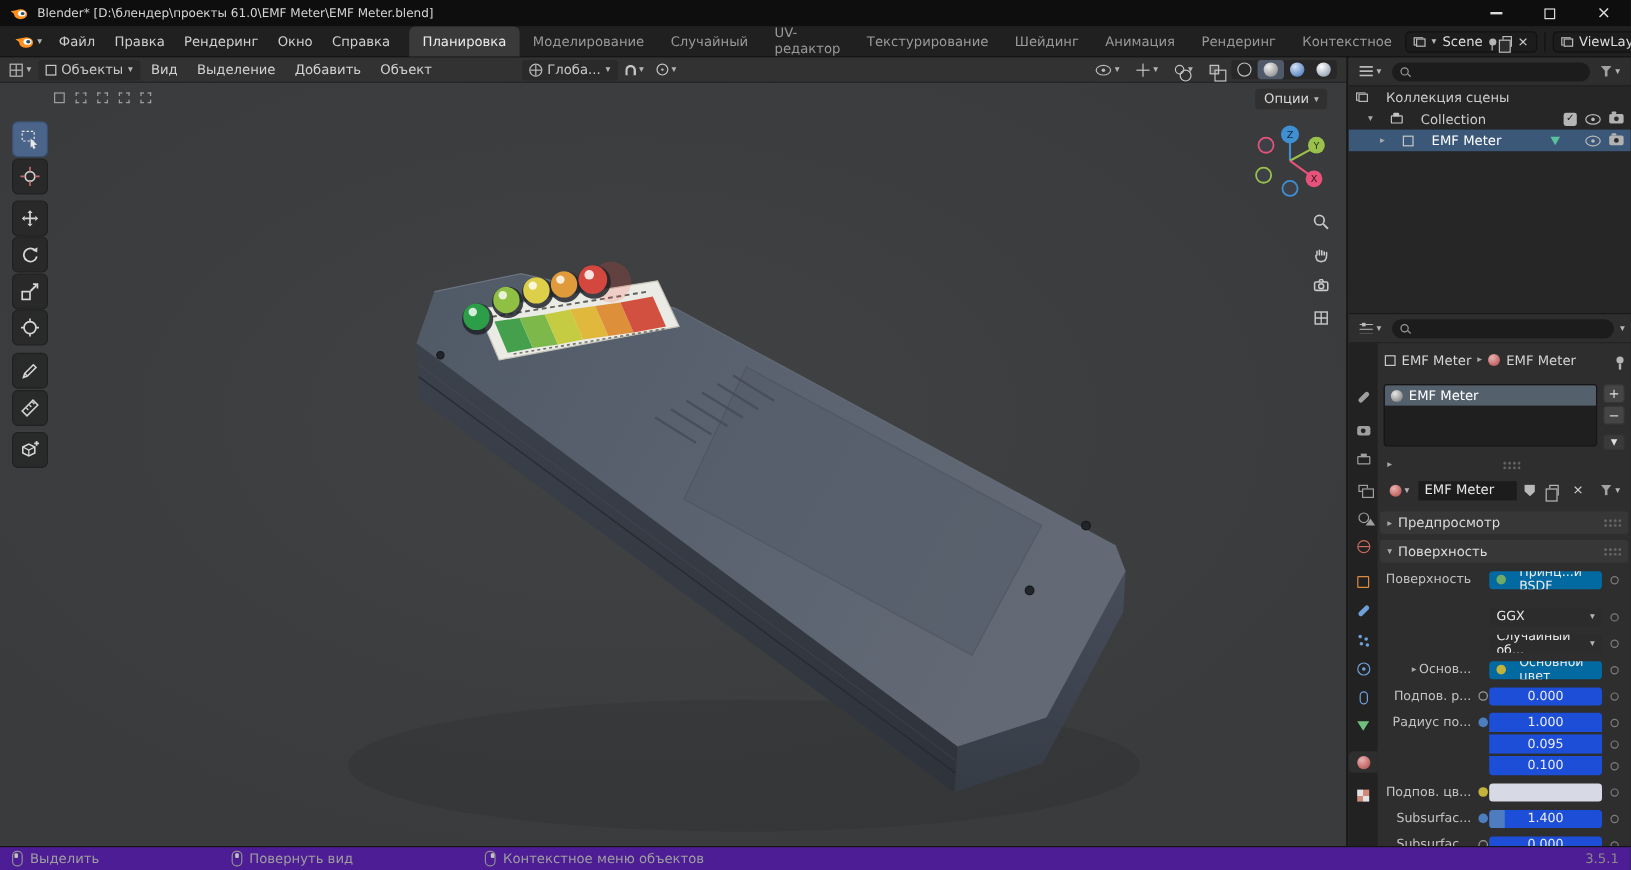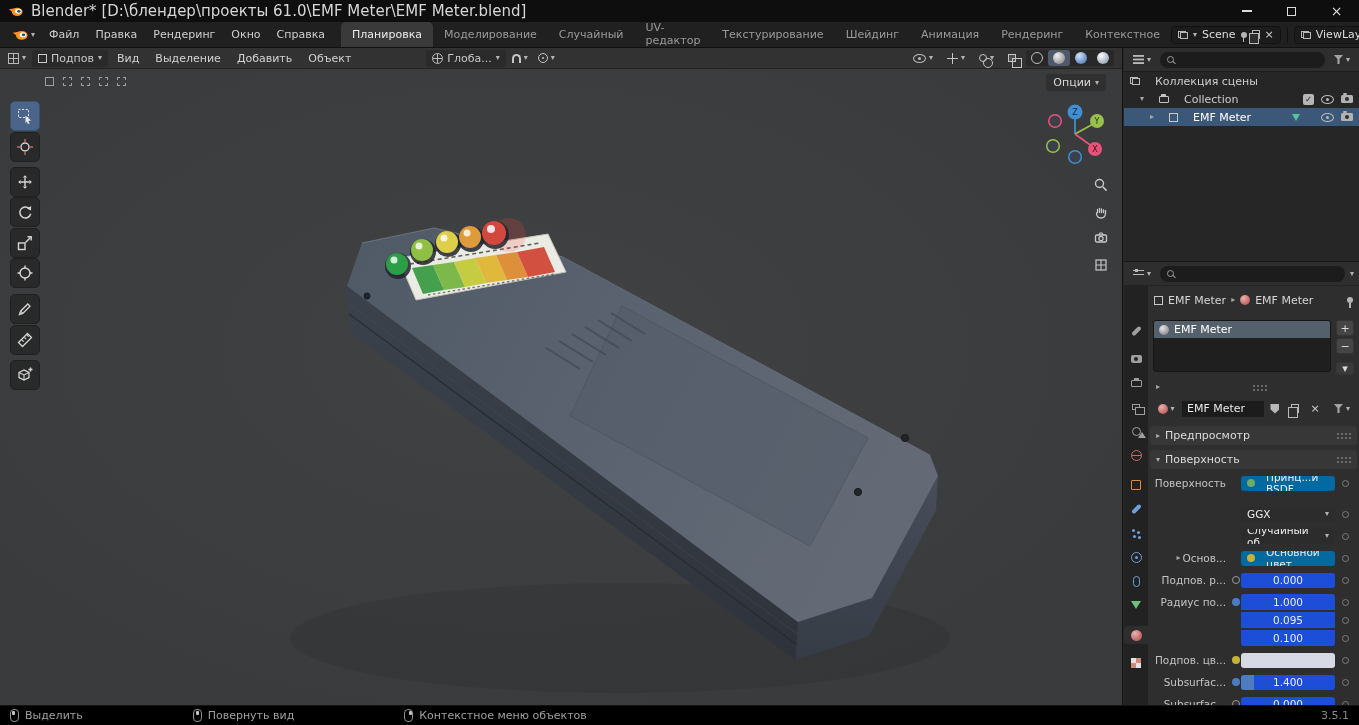--- a/index.html
+++ b/index.html
@@ -4,21 +4,21 @@
 <style>
   * { margin:0; padding:0; box-sizing:border-box; }
   html,body { width:1359px; height:725px; }
   body { position:relative; background:#2a2a2a; overflow:hidden;
          font-family:"DejaVu Sans","Liberation Sans",sans-serif; font-size:11px; color:#c8c8c8; }
   .abs { position:absolute; }
 
   
   #titlebar { position:absolute; top:0; left:0; right:0; height:22px; background:#0e0e0e;
               display:flex; align-items:center; padding-left:8px; }
-  #titlebar .title-text { color:#d6d6d6; font-size:15px; margin-left:8px; }
+  #titlebar .title-text { color:#d6d6d6; font-size:10px; margin-left:8px; }
   .win-controls { margin-left:auto; display:flex; height:100%; }
   .win-btn { width:45px; height:100%; display:flex; align-items:center; justify-content:center; color:#dcdcdc; }
   .wbar { width:10px; height:2px; background:#dcdcdc; }
   .wsq  { width:9px; height:9px; border:1.2px solid #dcdcdc; }
   .wclose { font-size:14px; line-height:1; }
 
   
   #topbar { position:absolute; top:22px; left:0; right:0; height:26px; background:#202020;
             display:flex; align-items:center; padding:0 6px; border-bottom:1px solid #101010; }
   .app-menu { display:flex; align-items:center; gap:3px; padding:0 6px; }
@@ -208,21 +208,21 @@
   .pfield.grp-mid { border-radius:0; height:16px; }
   .pfield.grp-bot { border-radius:0 0 3px 3px; height:16px; }
   .pfield.swatch { background:#d7d9e4; }
   .fillseg { position:absolute; left:0; top:0; bottom:0; width:13px; background:#4e7cc0; }
   .deco { width:7px; height:7px; border:1.2px solid #7c7c7c; border-radius:50%; margin-left:7px; flex:none; }
   .dot { width:8px; height:8px; border-radius:50%; flex:none; }
   .dot.green { background:#6faa68; }
   .dot.yellow { background:#c3b33c; }
 
   
-  #statusbar { position:absolute; left:0; right:0; top:705px; height:20px; background:#000000;
+  #statusbar { position:absolute; left:0; right:0; top:705px; height:20px; background:#4c1d95;
                border-top:1px solid #141414; display:flex; align-items:center; padding:0 10px; color:#9f9f9f; }
   .sb-item { display:flex; align-items:center; gap:6px; margin-right:110px; }
   .sb-version { margin-left:auto; color:#8a8a8a; }
 </style>
 </head>
 <body>
 
 <div id="titlebar">
   <svg width="15" height="12" viewBox="0 0 18 14">
     <path d="M1 5 L9 3.6 L5 8 Z" fill="#ff9020"></path>
@@ -367,21 +367,21 @@
     </g>
   </svg>
 
   <div id="vp-header">
     <div class="hbtn">
       <span class="gridic"></span>
       <span class="cv">▾</span>
     </div>
     <div class="chipbtn">
       <span class="cubeic"></span>
-      <span>Подпов</span>
+      <span>Объекты</span>
       <span class="cv">▾</span>
     </div>
     <span class="vmenu">Вид</span>
     <span class="vmenu">Выделение</span>
     <span class="vmenu">Добавить</span>
     <span class="vmenu">Объект</span>
 
     <div class="chipbtn" style="margin-left:66px;">
       <span class="globeic"></span>
       <span>Глоба...</span>

